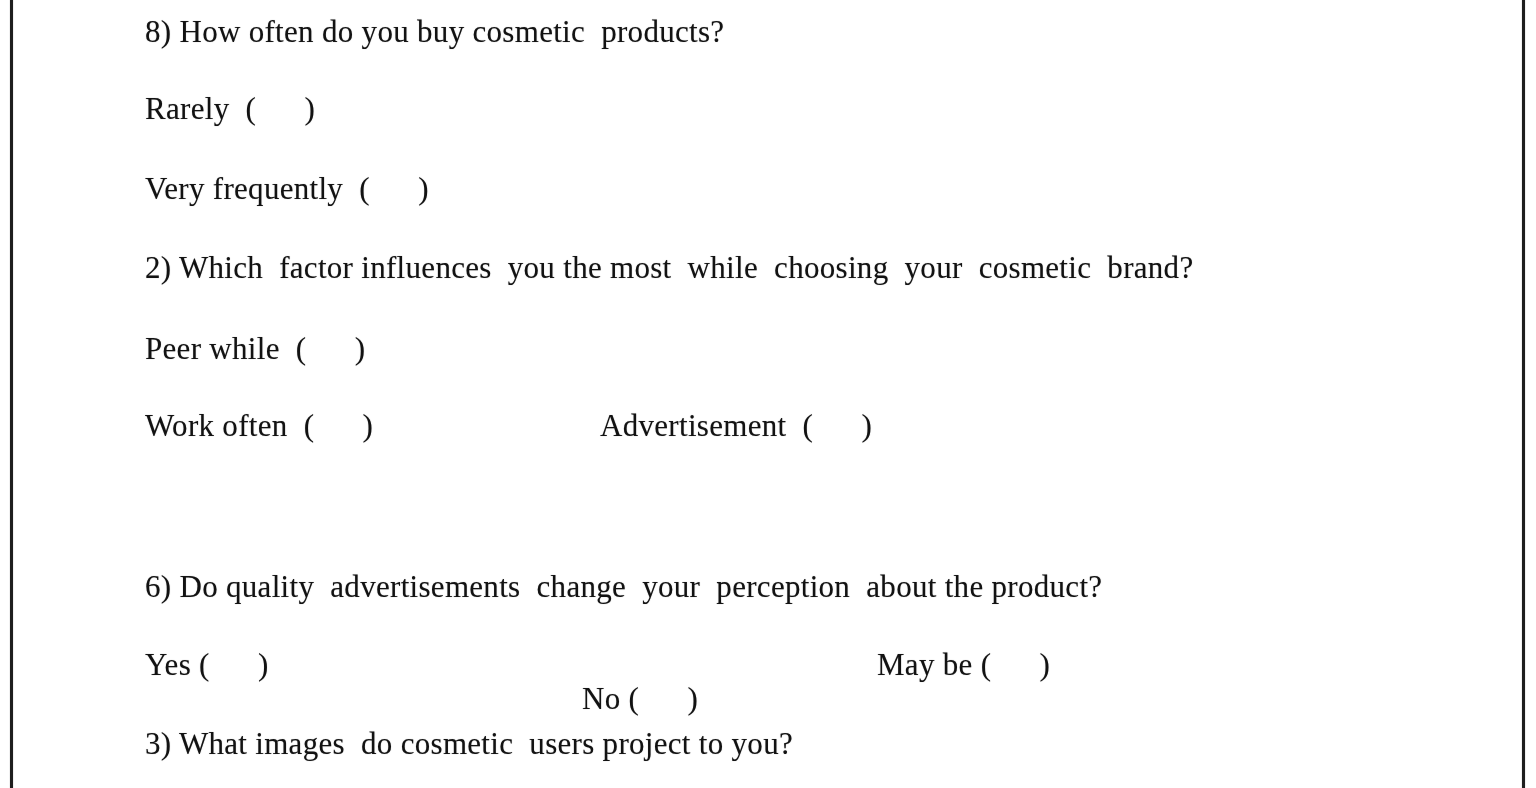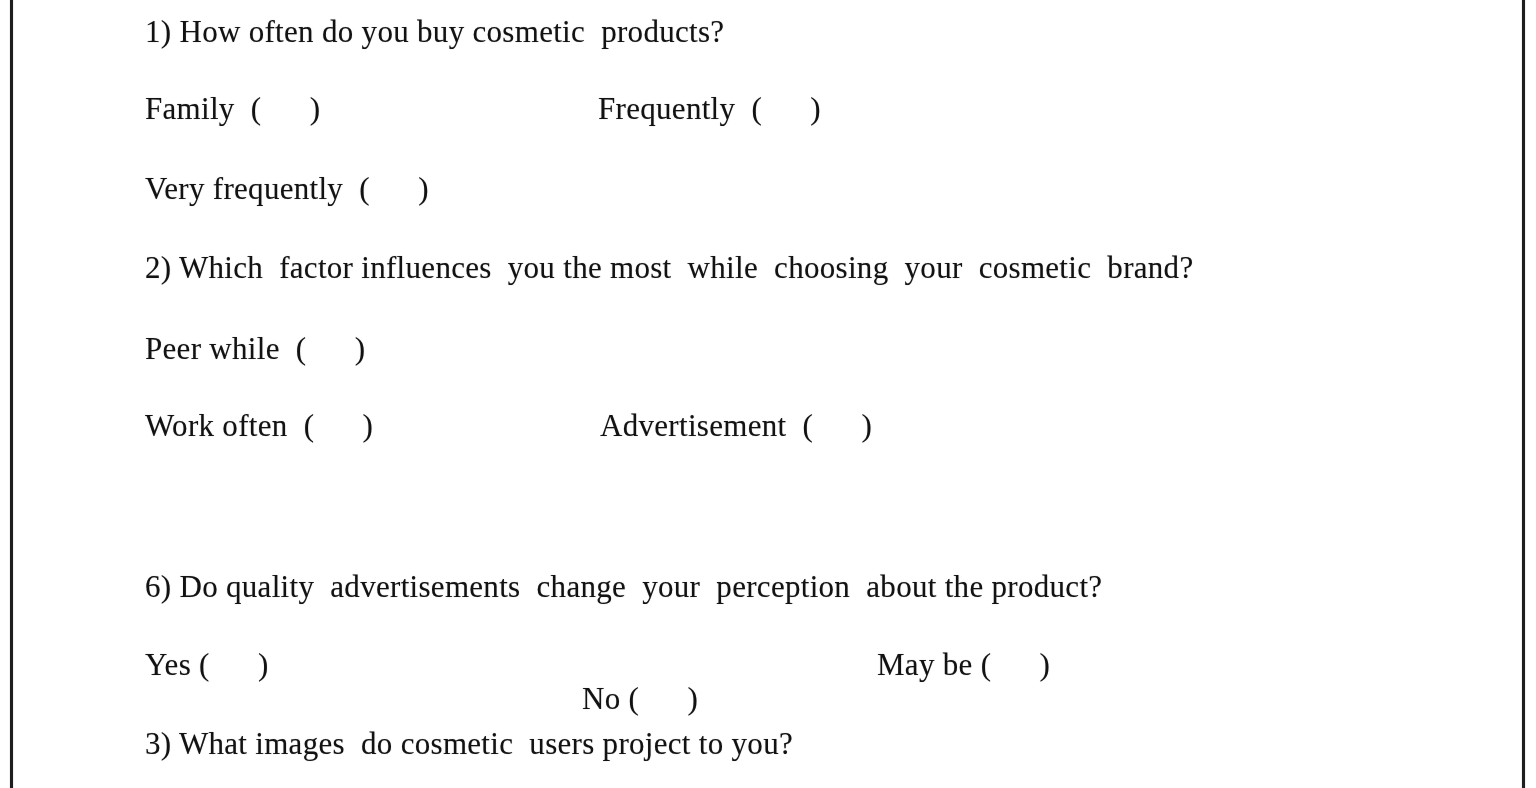--- a/index.html
+++ b/index.html
@@ -36,24 +36,23 @@
   }
 </style>
 </head>
 <body>
 
 <div class="sheet">
 
   <div class="page-border left"></div>
   <div class="page-border right"></div>
 
-  <span class="t" style="top:13px;  left:145px">1) How often do you buy cosmetic  products?</span>
+  <span class="t" style="top:13px;  left:145px">8) How often do you buy cosmetic  products?</span>
 
-  <span class="t" style="top:90px;  left:145px">Family  (      )</span>
-  <span class="t" style="top:90px;  left:598px">Frequently  (      )</span>
+  <span class="t" style="top:90px;  left:145px">Rarely  (      )</span>
 
   <span class="t" style="top:170px; left:145px">Very frequently  (      )</span>
 
   <span class="t" style="top:249px; left:145px">2) Which  factor influences  you the most  while  choosing  your  cosmetic  brand?</span>
 
   <span class="t" style="top:330px; left:145px">Peer while  (      )</span>
 
   <span class="t" style="top:407px; left:145px">Work often  (      )</span>
   <span class="t" style="top:407px; left:600px">Advertisement  (      )</span>
 

